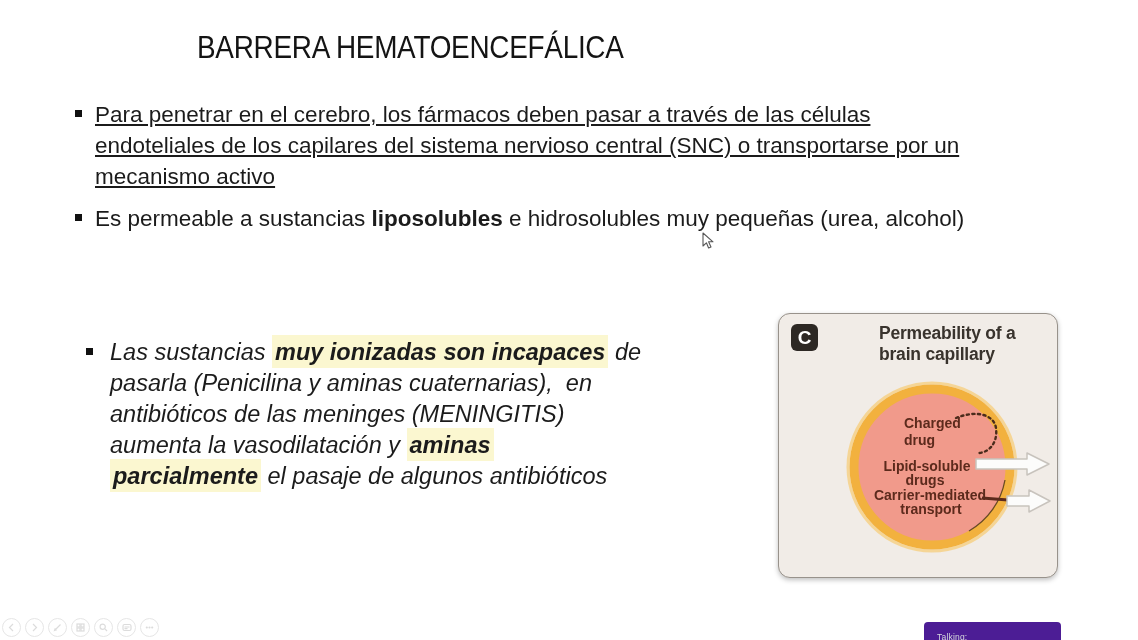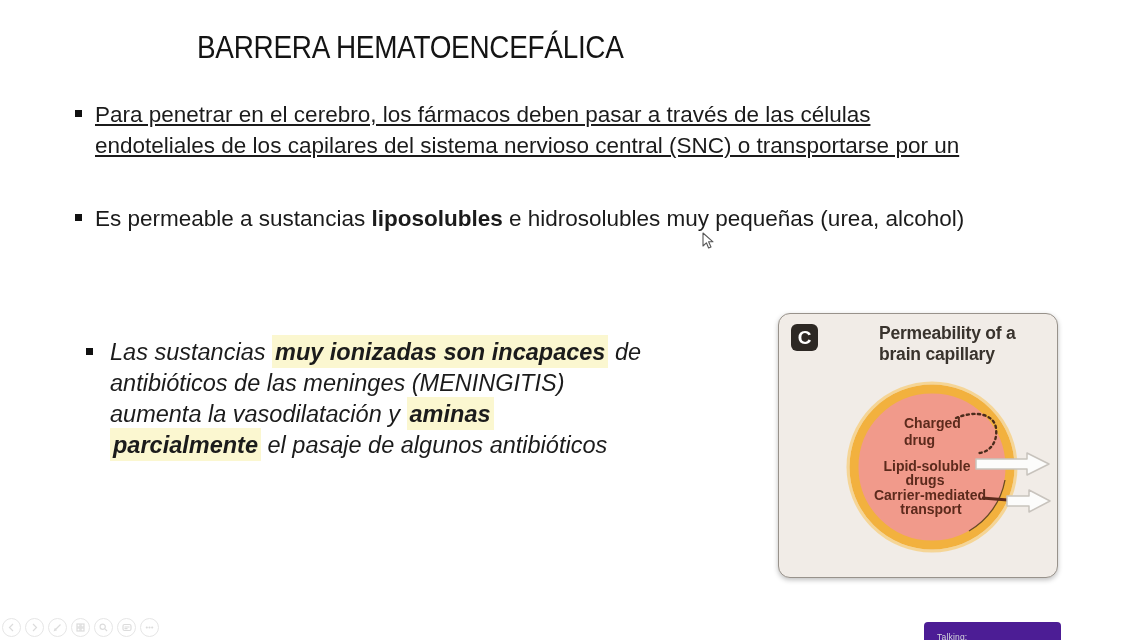--- a/index.html
+++ b/index.html
@@ -70,34 +70,36 @@
 </head>
 <body>
 
 <div class="slide-title">BARRERA HEMATOENCEFÁLICA</div>
 
 <div id="bullet1" class="bullet b12">
   <span class="marker"></span>
   <div class="bt">
       <div class="tline"><span>Para penetrar en el cerebro, los fármacos deben pasar a través de las células</span></div>
       <div class="tline"><span>endoteliales de los capilares del sistema nervioso central (SNC) o transportarse por un</span></div>
+      <div class="tline"><span>mecanismo activo</span></div>
     </div>
 </div>
 
 <div id="bullet2" class="bullet b12">
   <span class="marker"></span>
   <div class="bt">
       <div class="tline"><span>Es permeable a sustancias </span><span class="bold">liposolubles</span><span> e hidrosolubles muy pequeñas (urea, alcohol)</span></div>
     </div>
 </div>
 
 <div id="bullet3" class="bullet b3">
   <span class="marker"></span>
   <div class="bt">
       <div class="tline"><span>Las sustancias </span><span class="bold hl">muy ionizadas son incapaces</span><span> de</span></div>
+      <div class="tline"><span>pasarla (Penicilina y aminas cuaternarias),  en</span></div>
       <div class="tline"><span>antibióticos de las meninges (MENINGITIS)</span></div>
       <div class="tline"><span>aumenta la vasodilatación y </span><span class="bold hl">aminas</span></div>
       <div class="tline"><span class="bold hl">parcialmente</span><span> el pasaje de algunos antibióticos</span></div>
     </div>
 </div>
 
 <div class="figure-panel">
   <svg class="figure-svg" width="278" height="263" viewBox="0 0 278 263">
 
     <circle cx="153" cy="153" r="84" fill="none" stroke="#f6cf82" stroke-width="3" opacity="0.8"></circle>

